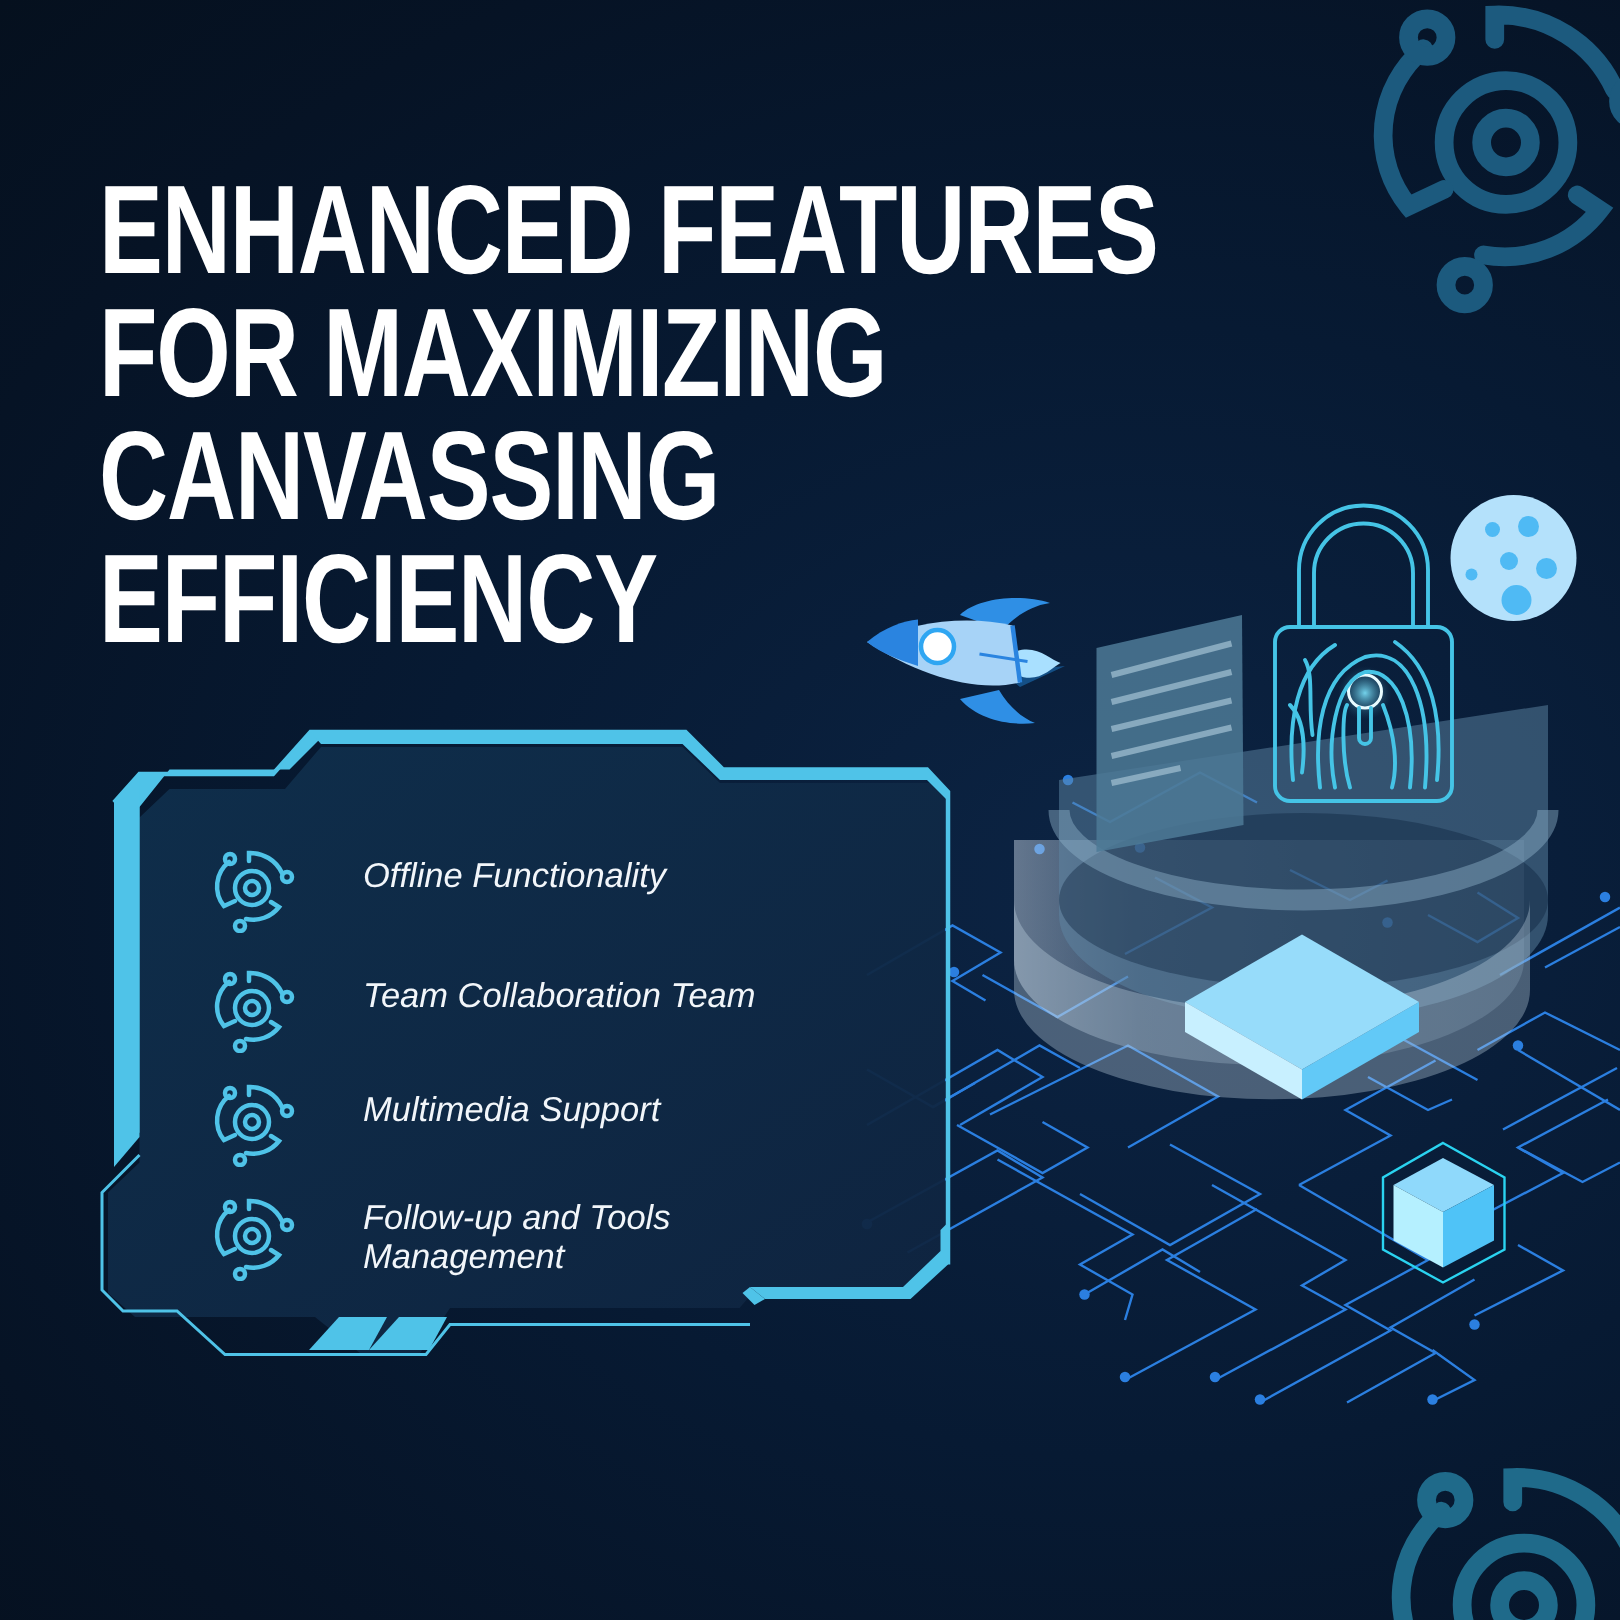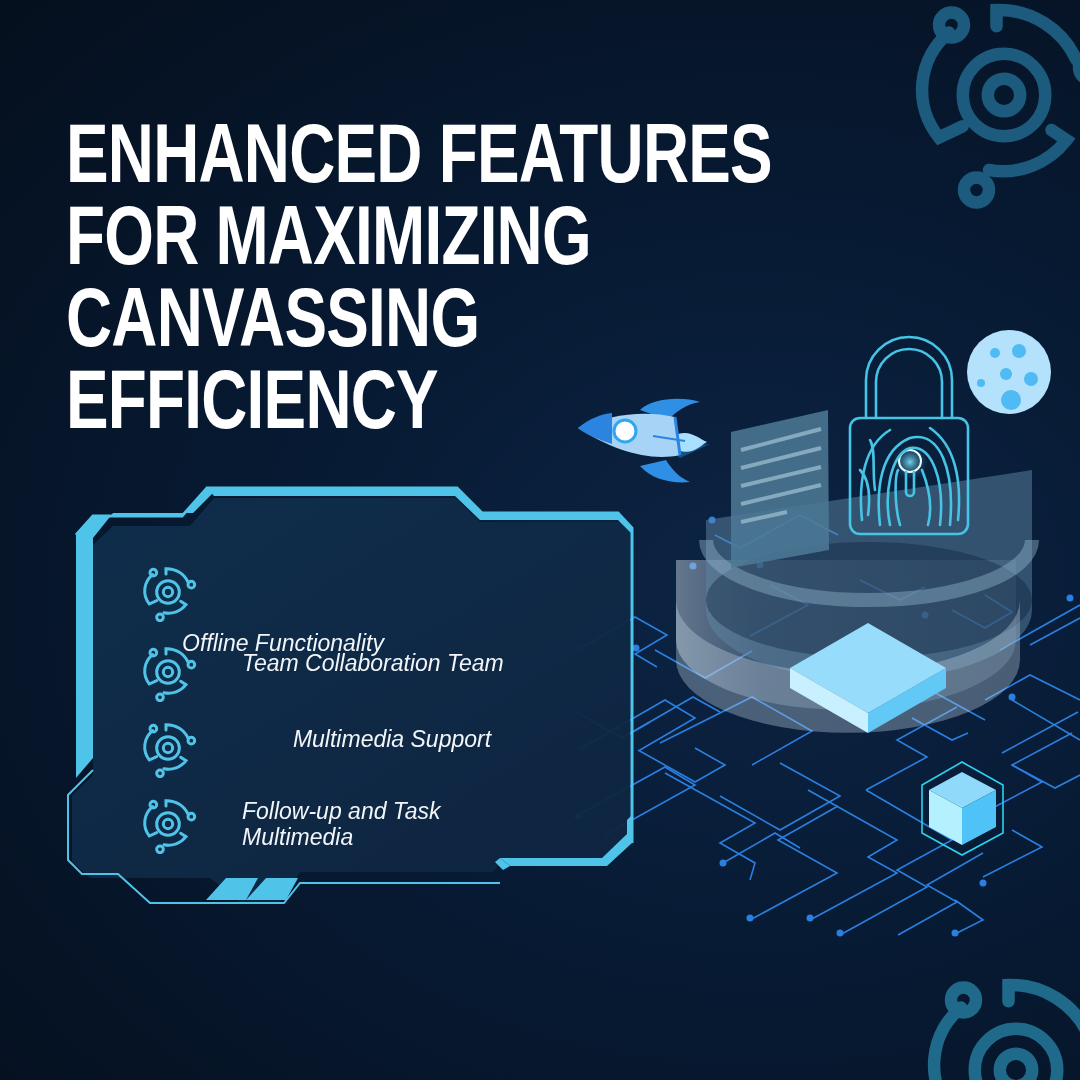--- a/index.html
+++ b/index.html
@@ -209,21 +209,21 @@
 </svg>
 
 <h1 class="title">
   <span>ENHANCED FEATURES</span>
   <span>FOR MAXIMIZING</span>
   <span>CANVASSING</span>
   <span>EFFICIENCY</span>
 </h1>
 
 <ul class="feature-list">
-  <li class="feature-item" style="top:6px;flex-direction:column;">
+  <li class="feature-item" style="top:6px;">
     <svg class="ficon" viewBox="-45 -45 90 90">
       <g fill="none" stroke="#4fc3e8" stroke-width="4.5" stroke-linecap="round">
         <circle r="7"></circle>
           <circle r="17"></circle>
         <path d="M -3 -27 L -3 -35 A 35 35 0 0 1 30 -15"></path>
         <path d="M 19 14 L 27 19 A 33 33 0 0 1 -6 31"></path>
         <path d="M -17 13 L -28 18 A 31 31 0 0 1 -23 -26"></path>
         <circle cx="-22" cy="-29" r="5"></circle>
           <circle cx="35" cy="-11" r="5"></circle>
           <circle cx="-12" cy="38" r="5"></circle>
@@ -239,21 +239,21 @@
         <path d="M -3 -27 L -3 -35 A 35 35 0 0 1 30 -15"></path>
         <path d="M 19 14 L 27 19 A 33 33 0 0 1 -6 31"></path>
         <path d="M -17 13 L -28 18 A 31 31 0 0 1 -23 -26"></path>
         <circle cx="-22" cy="-29" r="5"></circle>
           <circle cx="35" cy="-11" r="5"></circle>
           <circle cx="-12" cy="38" r="5"></circle>
       </g>
     </svg>
     <span class="flabel" style="margin-top:8px;">Team Collaboration Team</span>
   </li>
-  <li class="feature-item" style="top:162px;text-align:center;">
+  <li class="feature-item" style="top:162px;">
     <svg class="ficon" viewBox="-45 -45 90 90">
       <g fill="none" stroke="#4fc3e8" stroke-width="4.5" stroke-linecap="round">
         <circle r="7"></circle>
           <circle r="17"></circle>
         <path d="M -3 -27 L -3 -35 A 35 35 0 0 1 30 -15"></path>
         <path d="M 19 14 L 27 19 A 33 33 0 0 1 -6 31"></path>
         <path d="M -17 13 L -28 18 A 31 31 0 0 1 -23 -26"></path>
         <circle cx="-22" cy="-29" r="5"></circle>
           <circle cx="35" cy="-11" r="5"></circle>
           <circle cx="-12" cy="38" r="5"></circle>
@@ -267,15 +267,15 @@
         <circle r="7"></circle>
           <circle r="17"></circle>
         <path d="M -3 -27 L -3 -35 A 35 35 0 0 1 30 -15"></path>
         <path d="M 19 14 L 27 19 A 33 33 0 0 1 -6 31"></path>
         <path d="M -17 13 L -28 18 A 31 31 0 0 1 -23 -26"></path>
         <circle cx="-22" cy="-29" r="5"></circle>
           <circle cx="35" cy="-11" r="5"></circle>
           <circle cx="-12" cy="38" r="5"></circle>
       </g>
     </svg>
-    <span class="flabel" style="margin-top:4px; width:240px;">Follow-up and Task Multimedia</span>
+    <span class="flabel" style="margin-top:4px; width:240px;">Follow-up and Tools Management</span>
   </li>
 </ul>
 
 </body></html>

